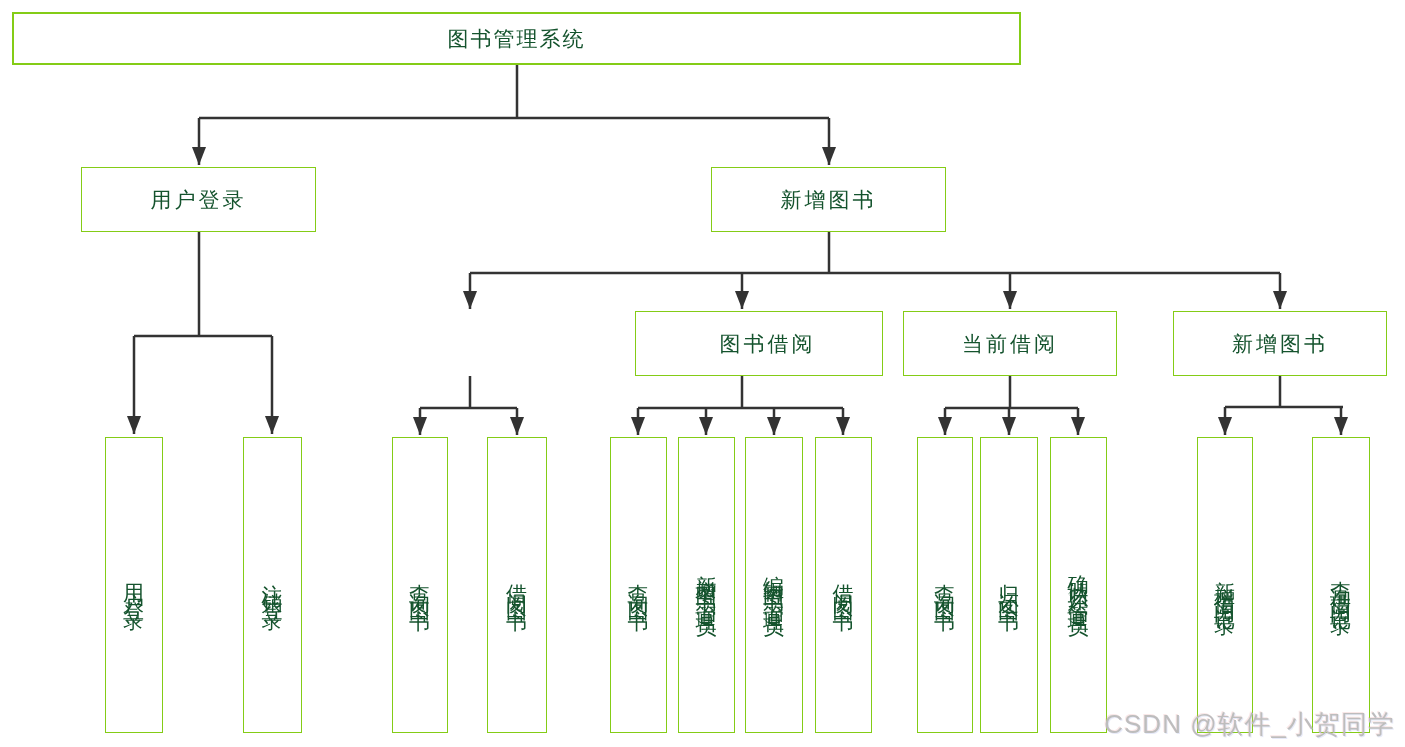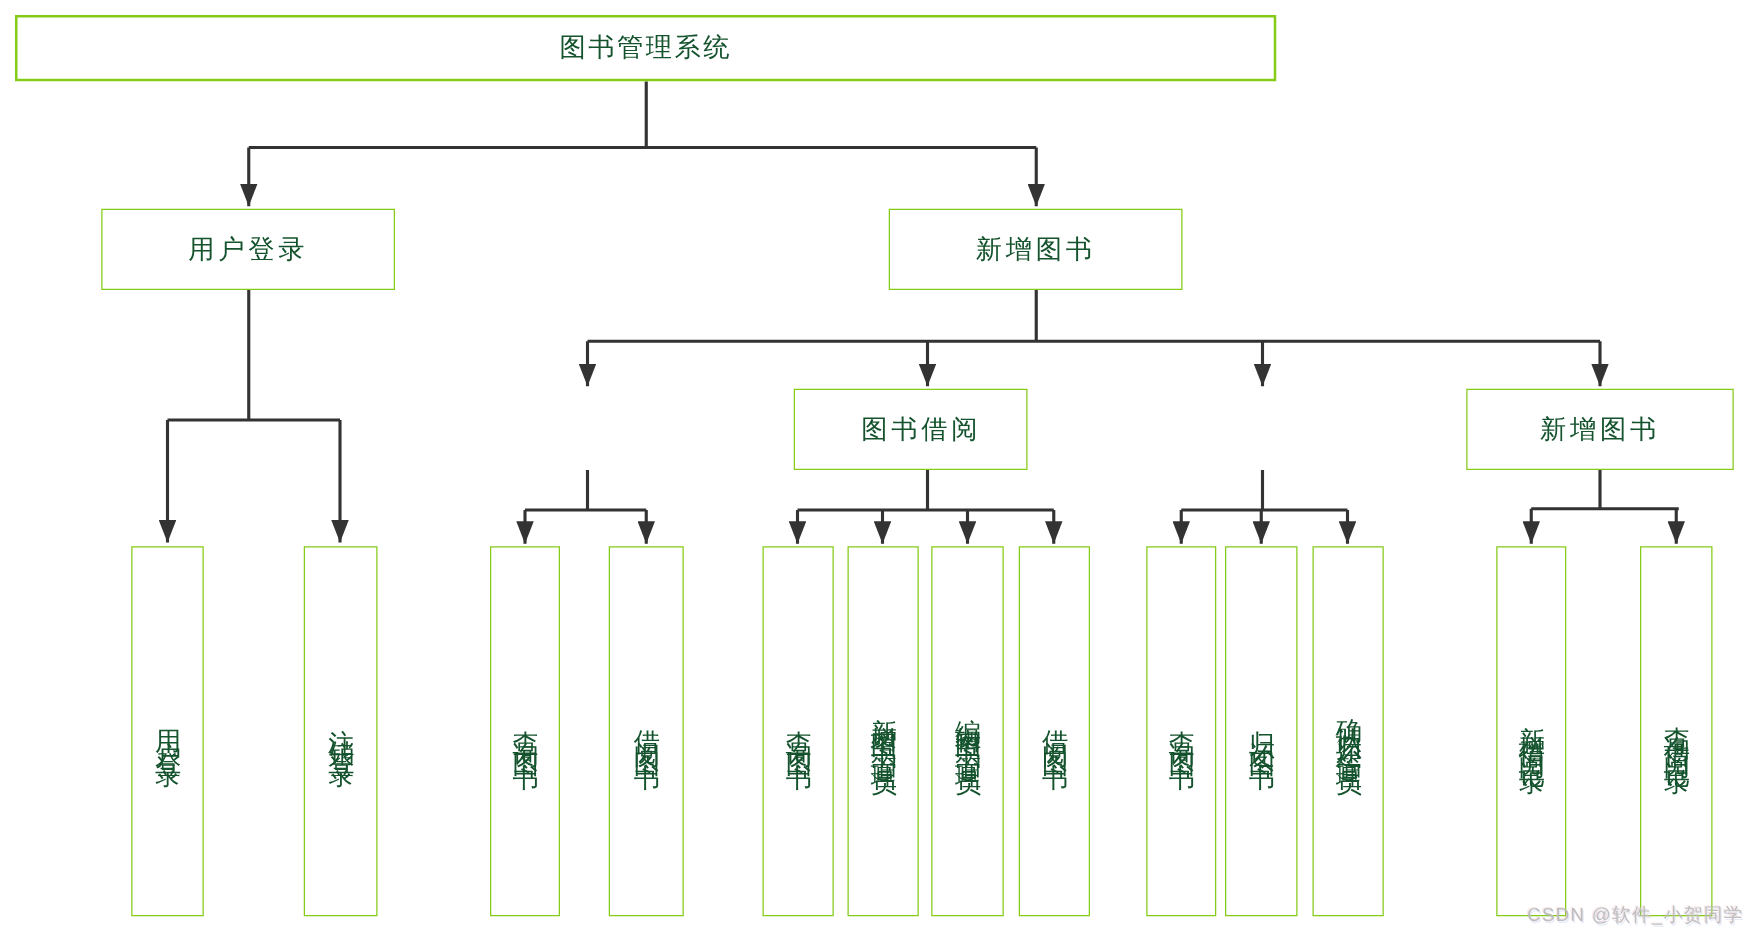--- a/index.html
+++ b/index.html
@@ -15,21 +15,21 @@
     text-align:center;
   }
   .hnode { font-size:21px; letter-spacing:3px; line-height:1; }
   .root  { border-width:2px; font-size:21px; letter-spacing:2px; }
   .vnode {
     writing-mode:vertical-rl; font-size:21px; letter-spacing:9px;
     line-height:1.1;
   }
   .watermark {
     position:absolute; right:10px; bottom:5px;
-    font-size:15px; letter-spacing:1px; color:#bdbdbd;
+    font-size:26px; letter-spacing:1px; color:#bdbdbd;
     text-shadow:-1px -1px 0 rgba(230,160,160,0.25), 1px 1px 0 rgba(160,170,230,0.25);
     white-space:nowrap;
   }
 </style>
 </head>
 <body>
 
 <div id="canvas">
 
   <svg id="wires" viewBox="0 0 1405 747" xmlns="http://www.w3.org/2000/svg">
@@ -72,21 +72,22 @@
       <path marker-end="url(#arrow)" d="M1225,407 L1225,435"></path>
       <path marker-end="url(#arrow)" d="M1341,407 L1341,435"></path>
     </g>
   </svg>
 
   <div class="node hnode root" style="left:12px; top:12px; width:1009px; height:53px;">图书管理系统</div>
 
   <div class="node hnode" style="left:81px; top:167px; width:235px; height:65px;">用户登录</div>
   <div class="node hnode" style="left:711px; top:167px; width:235px; height:65px;">新增图书</div>
 
-  <div class="node hnode" style="left:635px; top:311px; width:187px; height:65px;padding-left:17px;">图书借阅</div>
+  <div class="node hnode" style="left:635px; top:311px; width:248px; height:65px;padding-left:17px;">图书借阅</div>
+  <div class="node hnode" style="left:903px; top:311px; width:214px; height:65px;">当前借阅</div>
   <div class="node hnode" style="left:1173px; top:311px; width:214px; height:65px;">新增图书</div>
 
   <div class="node vnode" style="left:105px; top:437px; width:58px; height:296px;">用户登录</div>
   <div class="node vnode" style="left:243px; top:437px; width:59px; height:296px;">注销登录</div>
 
   <div class="node vnode" style="left:392px; top:437px; width:56px; height:296px;">查询图书</div>
   <div class="node vnode" style="left:487px; top:437px; width:60px; height:296px;">借阅图书</div>
 
   <div class="node vnode" style="left:610px; top:437px; width:57px; height:296px;">查询图书</div>
   <div class="node vnode" style="left:678px; top:437px; width:57px; height:296px; letter-spacing:6px;">新增图书（管理员）</div>

